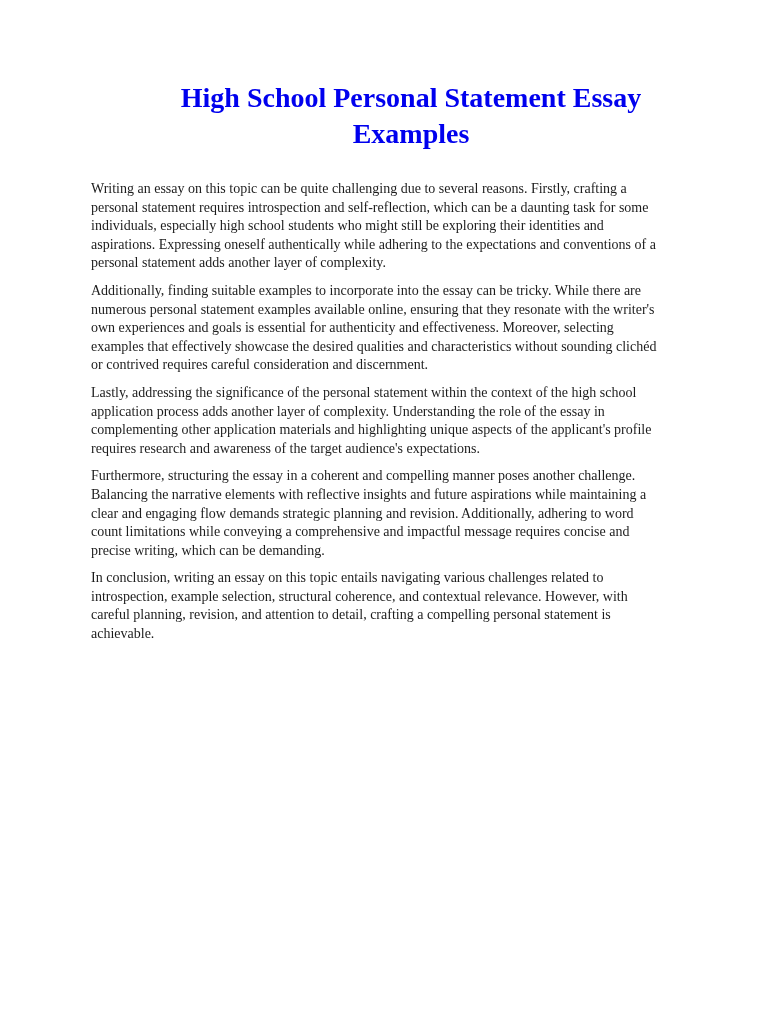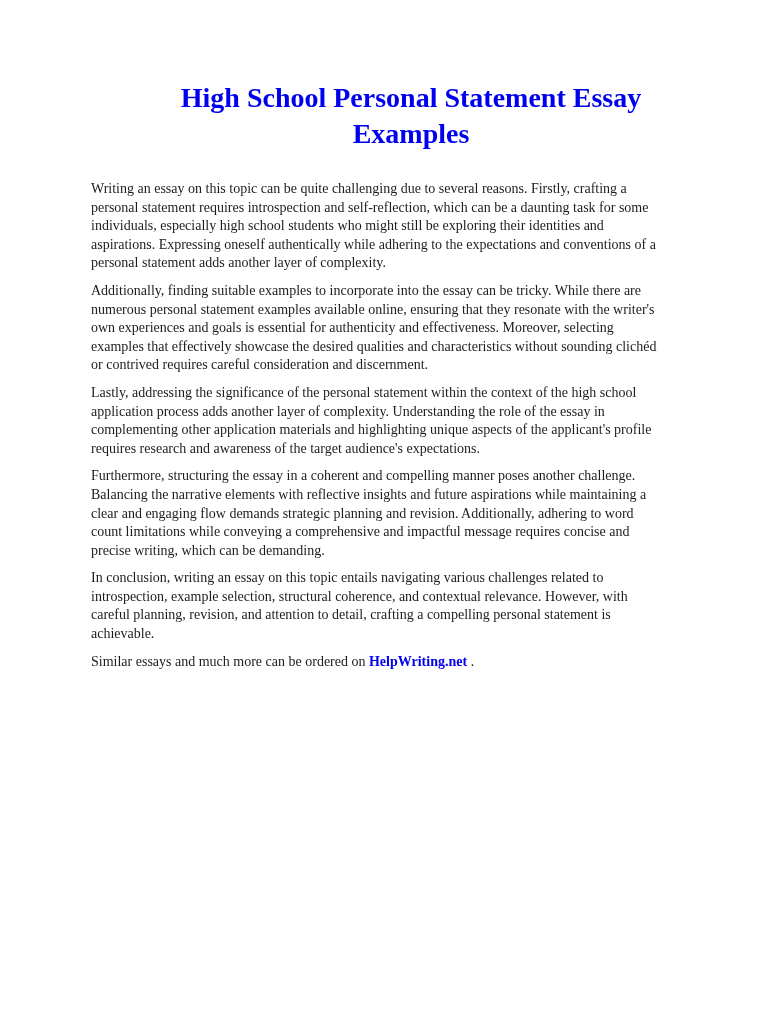--- a/index.html
+++ b/index.html
@@ -75,16 +75,15 @@
 Balancing the narrative elements with reflective insights and future aspirations while maintaining a
 clear and engaging flow demands strategic planning and revision. Additionally, adhering to word
 count limitations while conveying a comprehensive and impactful message requires concise and
 precise writing, which can be demanding.</p>
 
     <p>In conclusion, writing an essay on this topic entails navigating various challenges related to
 introspection, example selection, structural coherence, and contextual relevance. However, with
 careful planning, revision, and attention to detail, crafting a compelling personal statement is
 achievable.</p>
 
-    <p class="closing"><span>Similar essays and much more can be ordered on </span><a>HelpWriting.net</a><span> .</span></p>
 
   </div>
 </div>
 
 </body></html>

